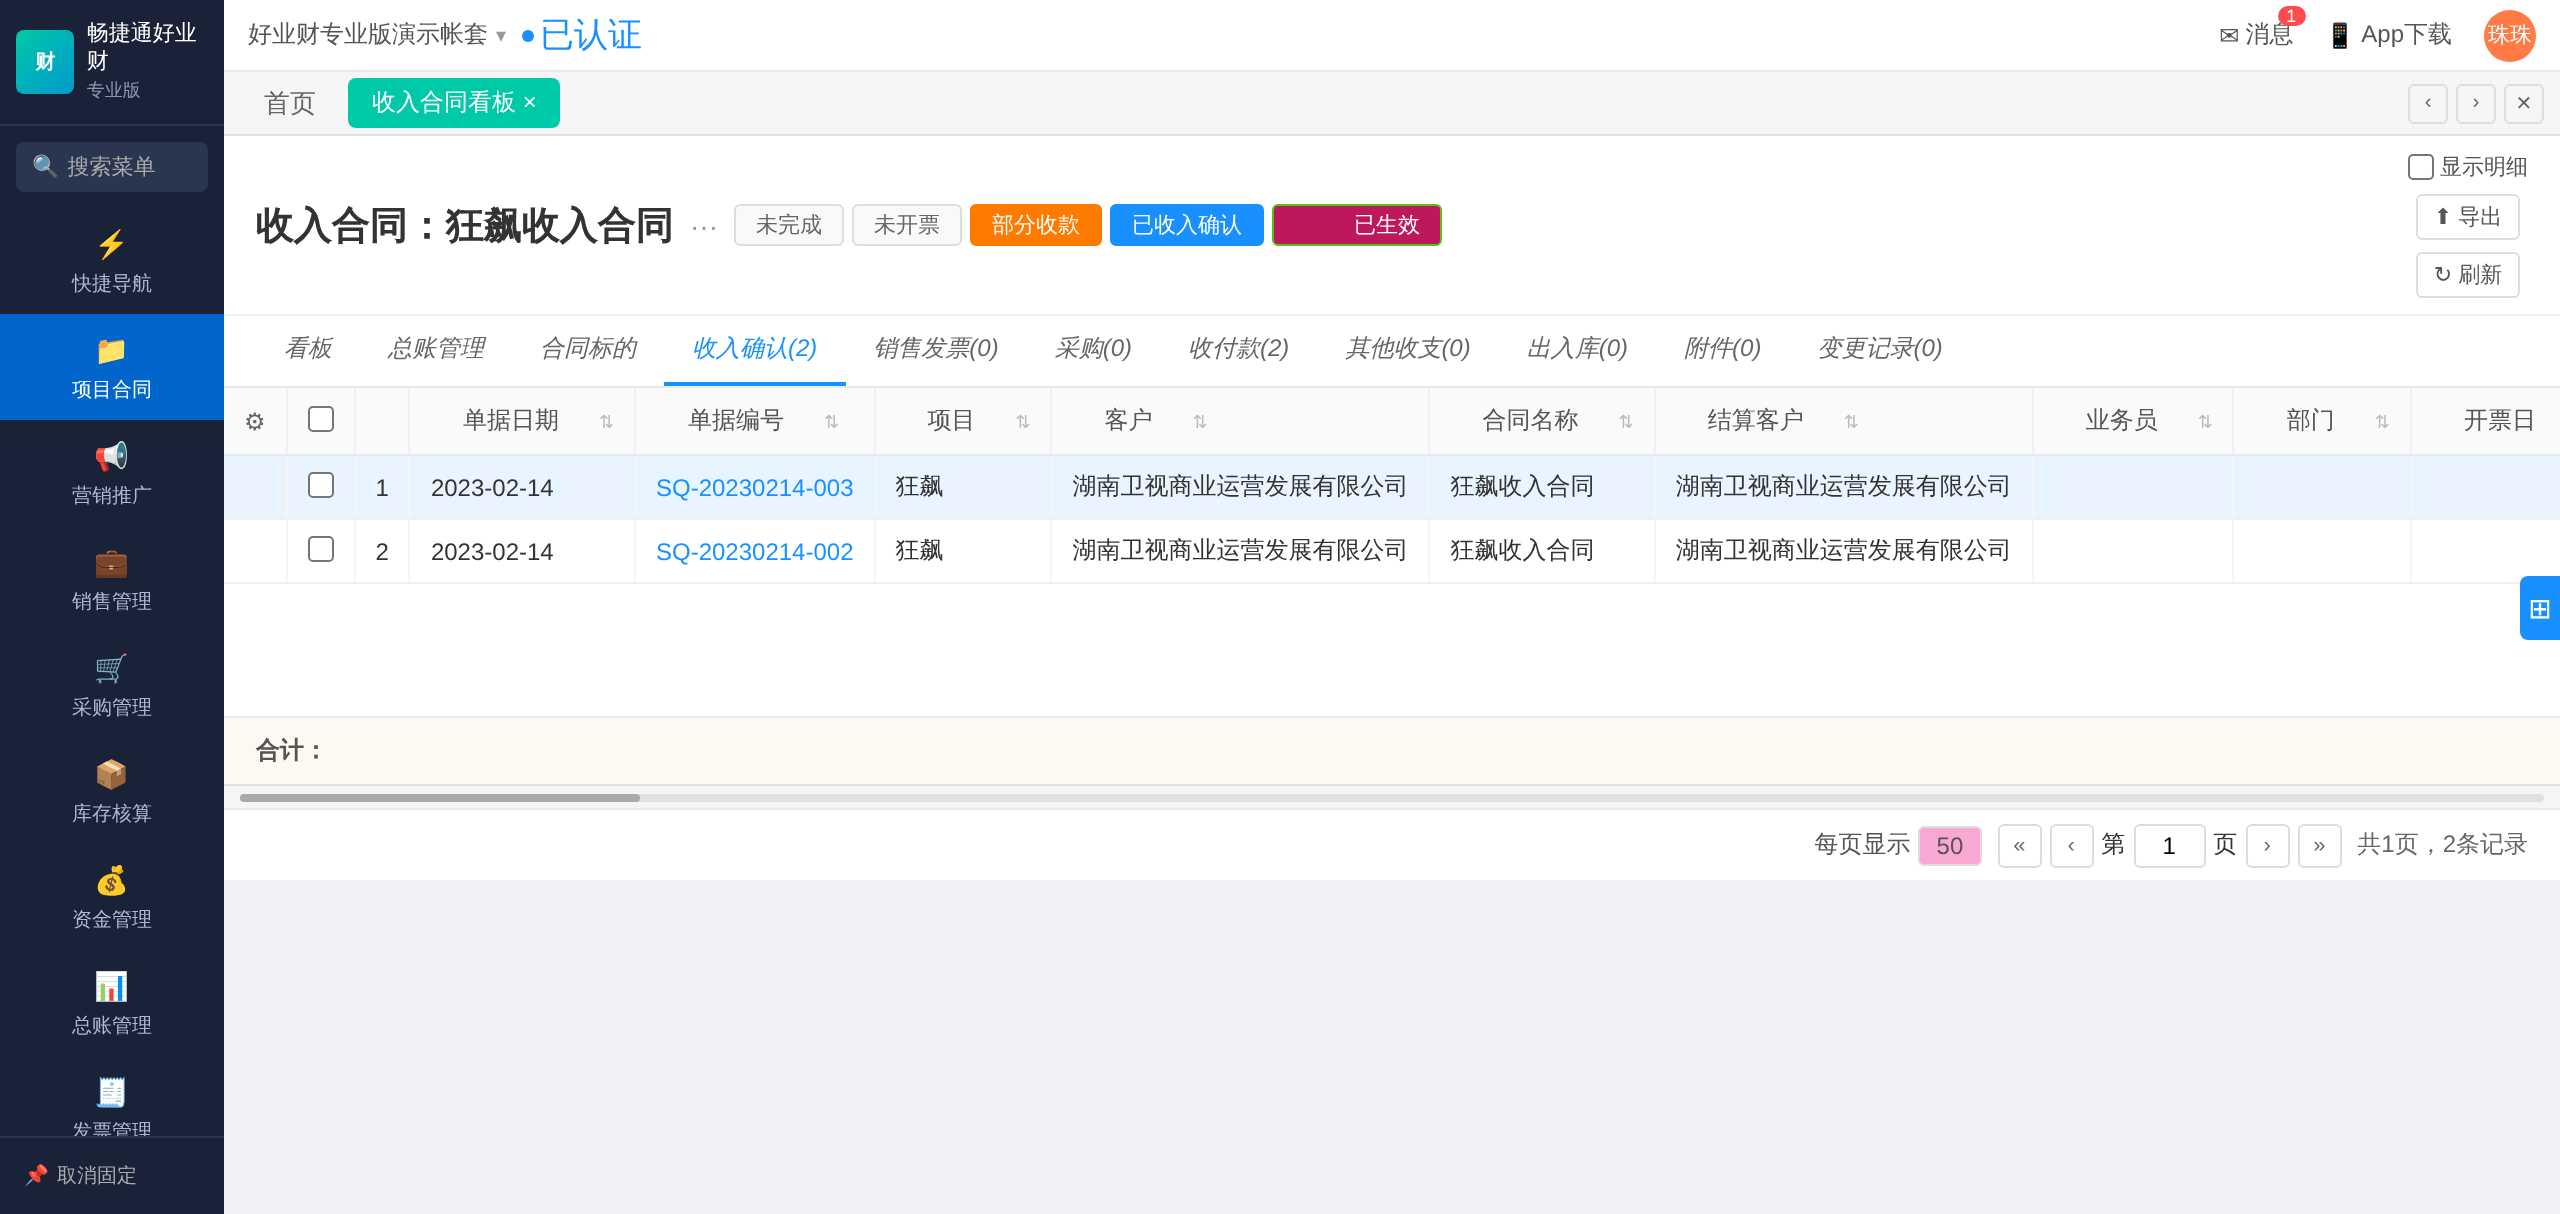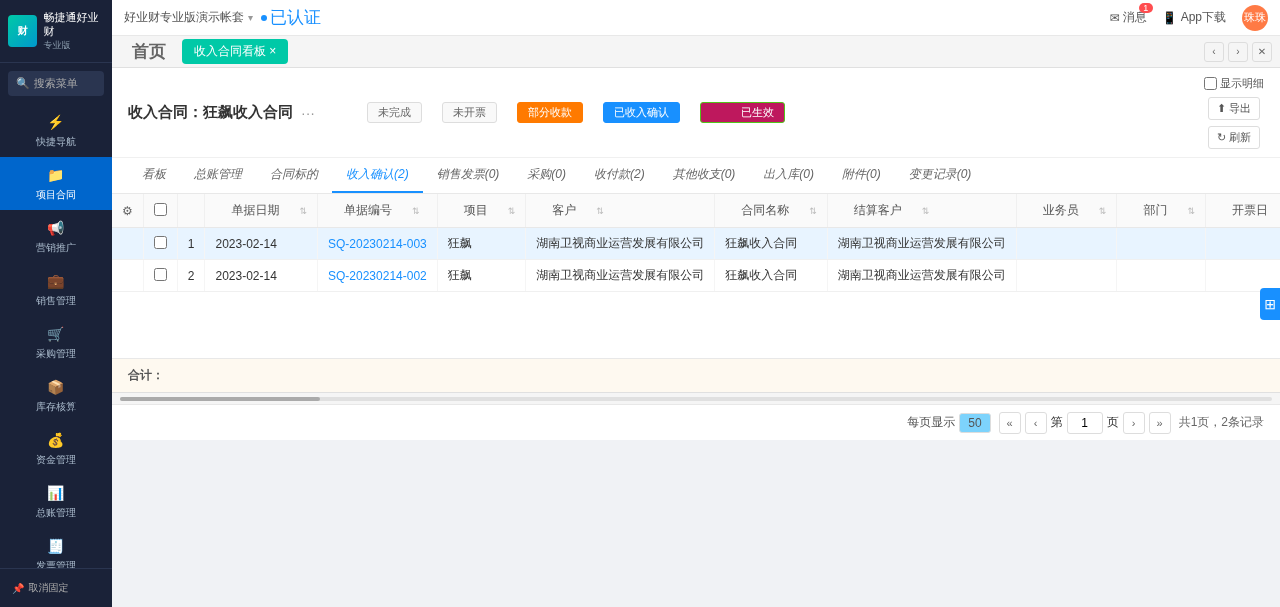--- a/index.html
+++ b/index.html
@@ -33,34 +33,34 @@
     .company-arrow { color: #999; font-size: 10px; }
     .certified-badge { display: flex; align-items: center; gap: 3px; color: #1890ff; font-size: 17px; }
     .certified-dot { width: 6px; height: 6px; background: #1890ff; border-radius: 50%; }
     .topbar-right { display: flex; align-items: center; gap: 16px; }
     .topbar-action { display: flex; align-items: center; gap: 3px; cursor: pointer; color: #555; font-size: 12px; position: relative; }
     .badge { position: absolute; top: -6px; right: -6px; background: #ff4d4f; color: white; border-radius: 8px; padding: 0 4px; font-size: 9px; min-width: 14px; text-align: center; }
     .avatar { width: 26px; height: 26px; background: #ff7a45; border-radius: 50%; display: flex; align-items: center; justify-content: center; color: white; font-size: 11px; }
 
     
     .tabbar { height: 32px; background: #f5f5f5; display: flex; align-items: center; padding: 0 8px; gap: 4px; border-bottom: 1px solid #e0e0e0; }
-    .tab-home { padding: 4px 12px; color: #666; font-size: 17px; cursor: pointer; font-weight: bold; }
+    .tab-home { padding: 4px 12px; color: #666; font-size: 13px; cursor: pointer; }
     .tab-active { background: #00c9a7; color: white; border-radius: 4px; padding: 4px 12px; font-size: 12px; display: flex; align-items: center; gap: 6px; cursor: pointer; }
     .tab-nav { display: flex; align-items: center; gap: 4px; margin-left: auto; }
     .tab-nav-btn { background: none; border: 1px solid #ddd; width: 20px; height: 20px; border-radius: 3px; cursor: pointer; color: #666; font-size: 10px; display: flex; align-items: center; justify-content: center; }
 
     
     .content { flex: 1; background: #fff; overflow: hidden; display: flex; flex-direction: column; }
 
     
     .page-header { padding: 8px 16px; border-bottom: 1px solid #f0f0f0; display: flex; align-items: center; justify-content: space-between; }
     .page-title-area { display: flex; align-items: center; gap: 8px; }
-    .page-title { font-size: 15px; font-weight: bold; color: #333; }
+    .page-title { font-size: 19px; font-weight: bold; color: #333; }
     .page-more { color: #999; cursor: pointer; font-size: 14px; }
-    .status-buttons { display: flex; gap: 20px; margin-left: 44px; }
+    .status-buttons { display: flex; gap: 4px; }
     .status-btn { padding: 2px 10px; border: 1px solid #ddd; border-radius: 3px; font-size: 11px; cursor: pointer; background: #f9f9f9; color: #666; }
     .status-btn.active-orange { background: #ff7a00; color: white; border-color: #ff7a00; }
     .status-btn.active-blue { background: #1890ff; color: white; border-color: #1890ff; }
     .status-btn.active-green { background: #be185d; color: white; border-color: #52c41a; padding-left: 40px; }
     .page-actions { display: flex; align-items: center; gap: 6px; flex-direction: column; }
     .page-action-btn { display: flex; align-items: center; gap: 3px; font-size: 11px; color: #555; cursor: pointer; padding: 3px 8px; border: 1px solid #ddd; border-radius: 3px; background: #fff; }
     .show-detail-check { display: flex; align-items: center; gap: 3px; font-size: 11px; color: #555; }
 
     
     .sub-tabs { display: flex; border-bottom: 1px solid #e8e8e8; padding: 0 16px; background: #fff; font-style: italic; }
@@ -87,21 +87,21 @@
     .total-label { font-size: 12px; color: #555; font-weight: bold; }
 
     
     .scroll-indicator { height: 12px; background: #f5f5f5; border-top: 1px solid #e0e0e0; display: flex; align-items: center; padding: 0 8px; }
     .scroll-track { flex: 1; height: 4px; background: #e0e0e0; border-radius: 2px; position: relative; }
     .scroll-thumb { position: absolute; left: 0; width: 200px; height: 4px; background: #aaa; border-radius: 2px; }
 
     
     .pagination { height: 36px; background: #fff; border-top: 1px solid #e8e8e8; display: flex; align-items: center; justify-content: flex-end; padding: 0 16px; gap: 8px; }
     .page-size-select { display: flex; align-items: center; gap: 4px; font-size: 12px; color: #555; }
-    .page-size-value { border: 1px solid #ddd; padding: 2px 8px; border-radius: 3px; background: #7dd3fc; }
+    .page-size-value { border: 1px solid #ddd; padding: 2px 8px; border-radius: 3px; background: #f9a8d4; }
     .page-nav { display: flex; align-items: center; gap: 4px; }
     .page-nav-btn { width: 22px; height: 22px; border: 1px solid #ddd; background: #fff; border-radius: 3px; cursor: pointer; display: flex; align-items: center; justify-content: center; color: #666; font-size: 11px; }
     .page-num-input { width: 36px; height: 22px; border: 1px solid #ddd; text-align: center; font-size: 12px; border-radius: 3px; }
     .page-info { font-size: 12px; color: #666; }
 
     
     .right-float { position: fixed; right: 0; top: 50%; transform: translateY(-50%); background: #1890ff; width: 20px; padding: 8px 3px; border-radius: 4px 0 0 4px; cursor: pointer; display: flex; align-items: center; justify-content: center; }
     .right-float-icon { color: white; font-size: 14px; }
   </style>
 </head>

